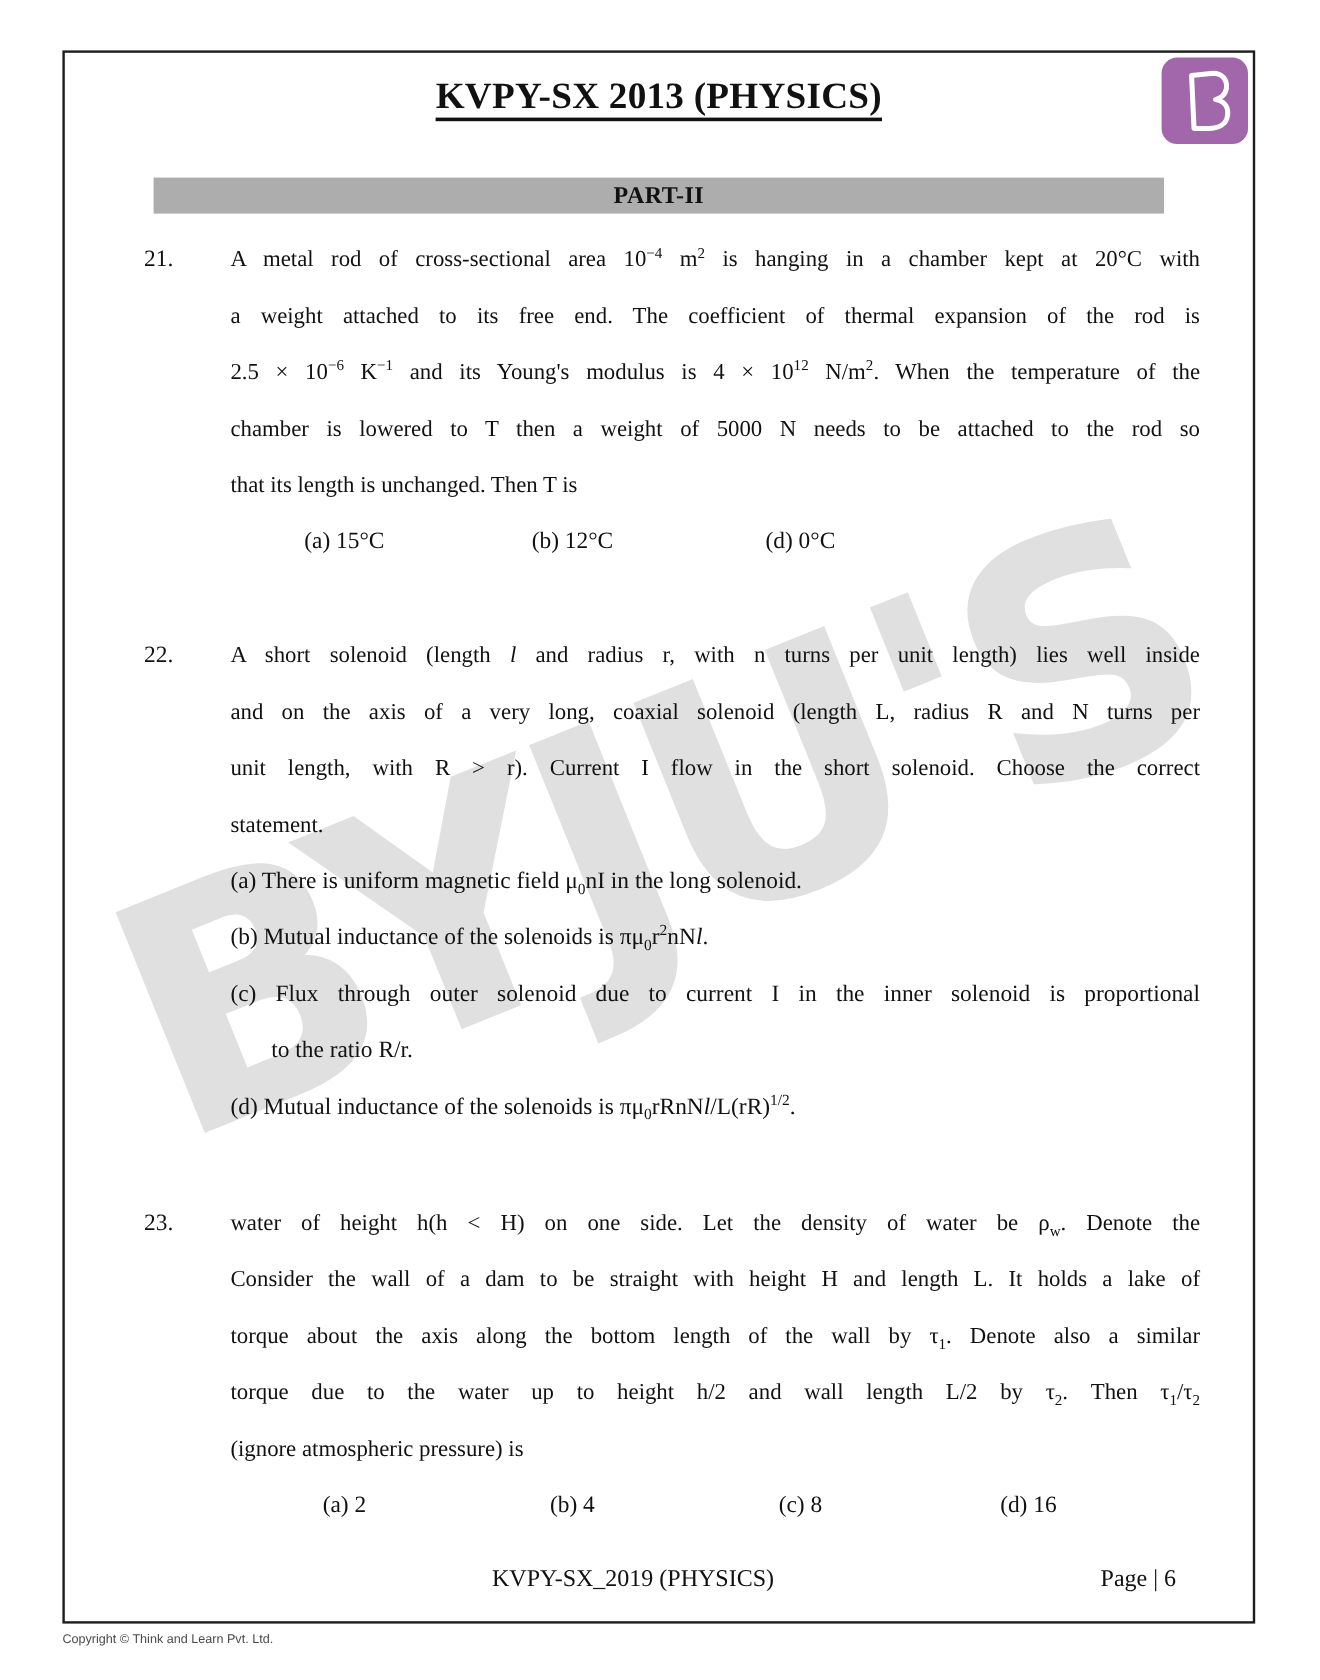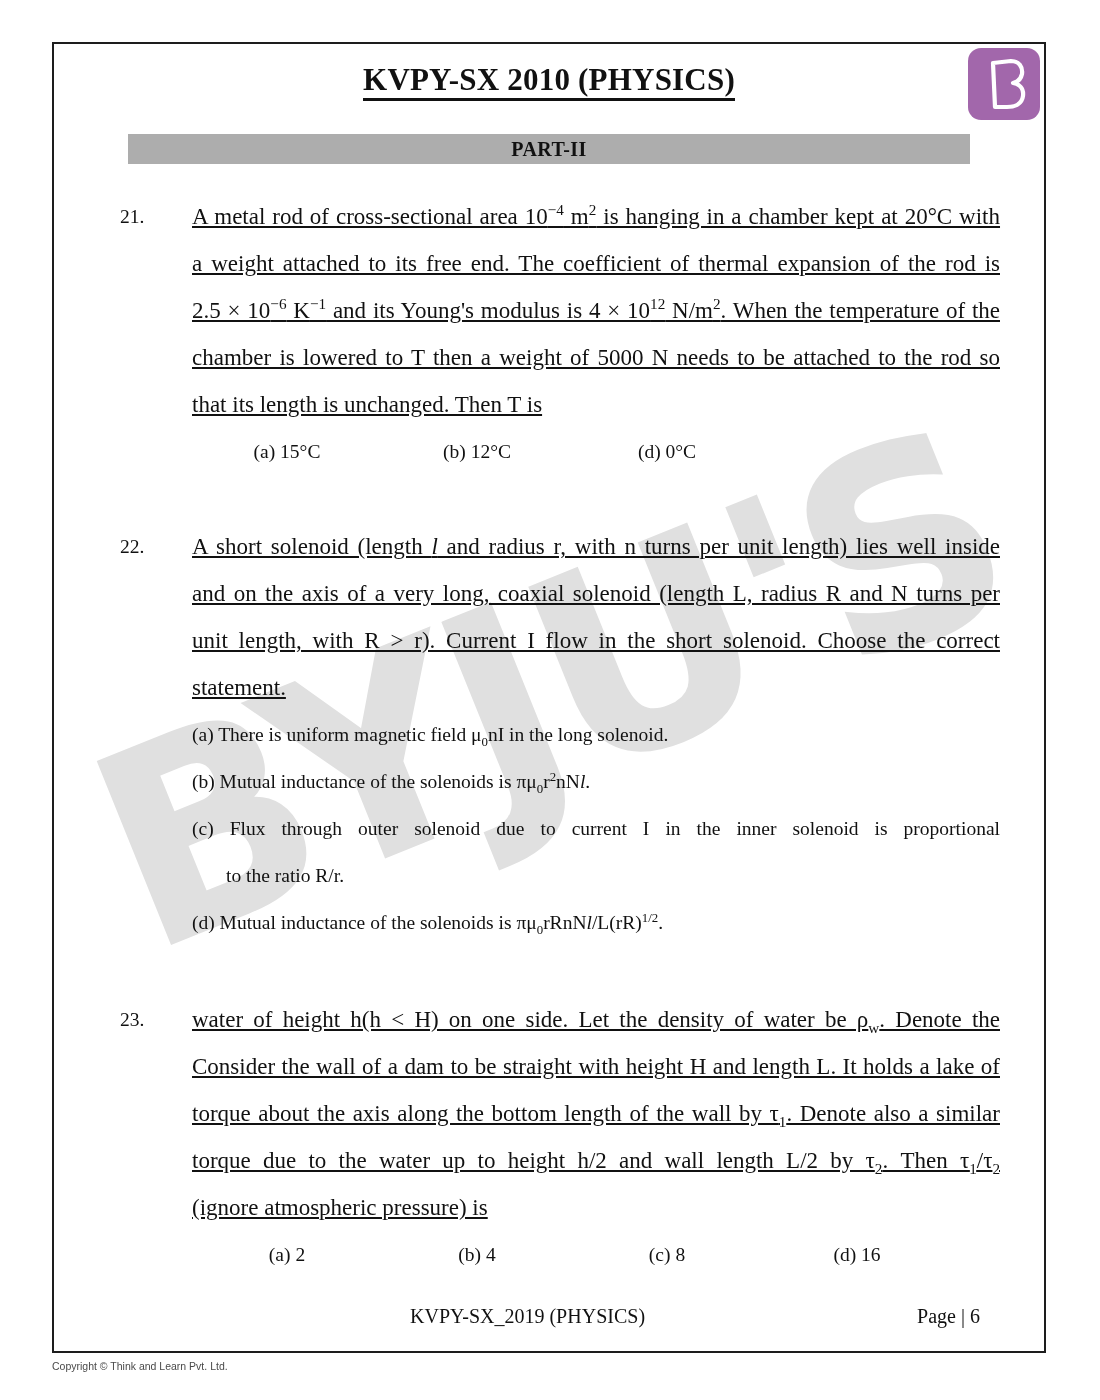--- a/index.html
+++ b/index.html
@@ -78,21 +78,21 @@
     background: #a267ab;
     z-index: 4;
     display: flex;
     align-items: center;
     justify-content: center;
   }
   .logo svg { display: block; }
   .part-bar {
     position: absolute;
     left: 128px;
-    top: 134px;
+    top: 148px;
     width: 842px;
     height: 30px;
     background: #adadad;
     display: flex;
     align-items: center;
     justify-content: center;
     z-index: 3;
   }
   .part-bar span {
     font-size: 20px;
@@ -116,27 +116,26 @@
     width: 72px;
     flex: 0 0 72px;
     font-size: 19.5px;
     color: #111111;
     line-height: 47px;
   }
   .q-body {
     flex: 1 1 auto;
   }
   .q-line {
-    font-size: 23px;
+    font-size: 19px;
     color: #111111;
     line-height: 47px;
     text-align: justify;
     text-align-last: justify;
     white-space: nowrap;
-    text-decoration: underline;
   }
   .q-line.last {
     text-align: left;
     text-align-last: left;
   }
   .opt-row {
     display: flex;
     line-height: 47px;
     font-size: 19.5px;
     color: #111111;
@@ -194,21 +193,21 @@
 
 <div class="page">
 
   <div class="page-border"></div>
 
   <div class="watermark">
     <span>BYJU'S</span>
   </div>
 
   <div class="doc-title">
-    <u>KVPY-SX 2010 (PHYSICS)</u>
+    <u>KVPY-SX 2013 (PHYSICS)</u>
   </div>
 
   <div class="logo">
     <svg width="46" height="52" viewBox="0 0 46 52">
       <path d="M12 5 L30 3 C38 3 42 9 41 16 C40 21 36 24 32 25 C38 26 43 30 42 38 C41 46 34 49 26 49 L14 49 Z" fill="none" stroke="#ffffff" stroke-width="4.2" stroke-linejoin="round" stroke-linecap="round"></path>
     </svg>
   </div>
 
   <div class="part-bar">
     <span>PART-II</span>

